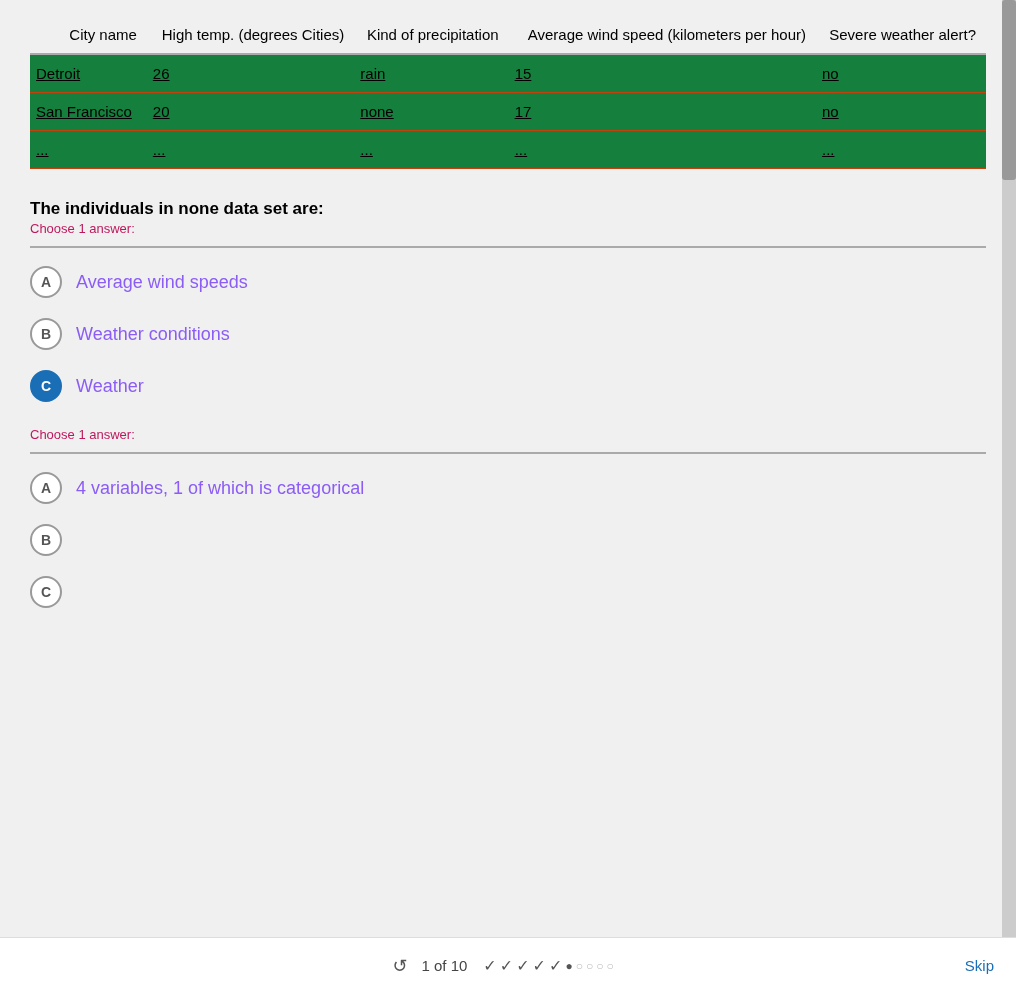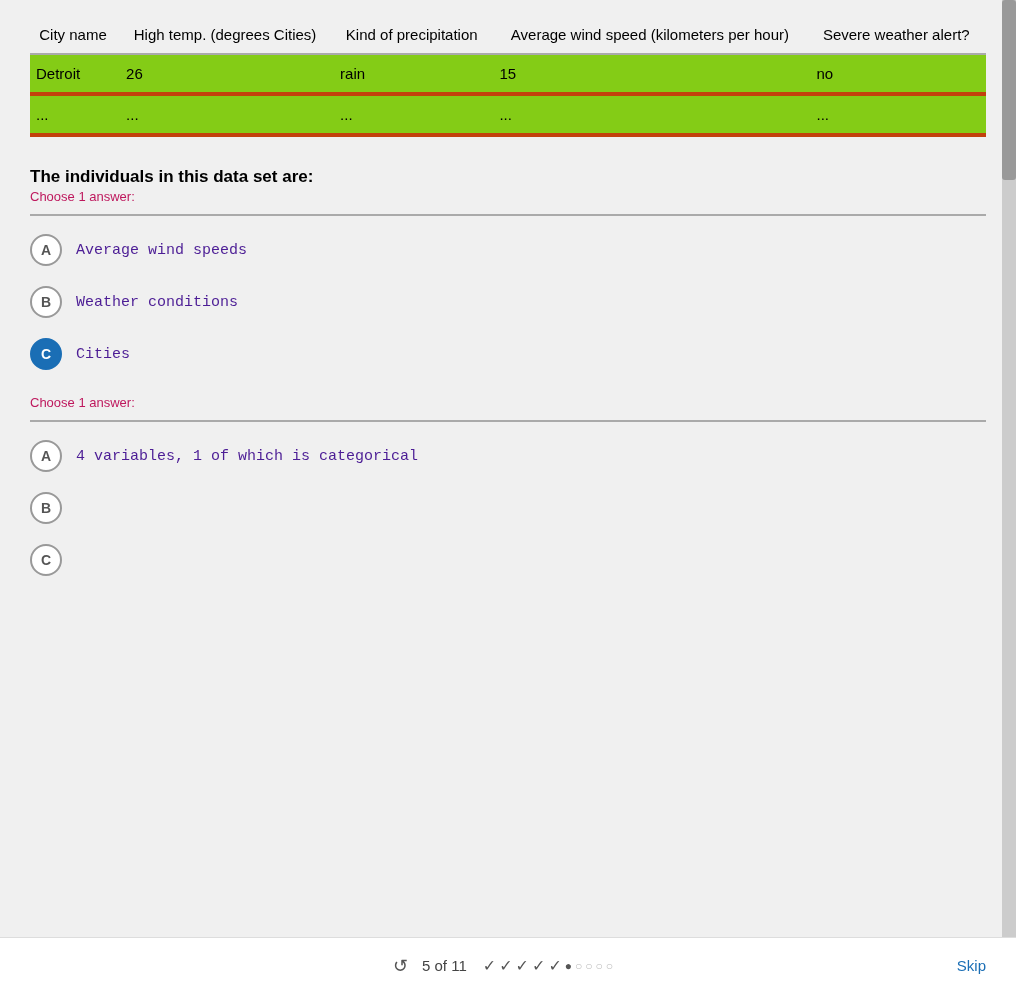--- a/index.html
+++ b/index.html
@@ -19,31 +19,32 @@
     }
 
     
     .data-table {
       width: 100%;
       border-collapse: collapse;
       margin-bottom: 30px;
       font-size: 15px;
     }
     .data-table th {
-      text-align: center;
+      text-align: right;
       padding: 6px 10px 10px 6px;
       font-weight: normal;
       vertical-align: top;
       border-bottom: 2px solid #aaa;
     }
     .data-table td {
       padding: 10px 10px 10px 6px;
       vertical-align: top;
-      border-bottom: 4px solid #c2410c;
-      background: #84cc16;
+      border-bottom: 1px solid #c2410c;
+      background: #15803d;
+      text-decoration: underline;
     }
     .data-table tr:first-child td { border-top: none; }
 
     
     .question-block {
       margin-bottom: 10px;
     }
     .question-title {
       font-weight: bold;
       font-size: 17px;
@@ -85,23 +86,22 @@
       flex-shrink: 0;
       color: #555;
       background: white;
     }
     .option-circle.selected {
       background: #1a6eb5;
       border-color: #1a6eb5;
       color: white;
     }
     .option-text {
-      font-size: 15px;
-      color: #4c1d95;
-      font-family: Liberation Mono, monospace;
+      font-size: 18px;
+      color: #8b5cf6;
     }
 
     
     .footer {
       position: fixed;
       bottom: 0;
       left: 0;
       width: 1016px;
       height: 56px;
       background: white;
@@ -130,21 +130,21 @@
       display: flex;
       align-items: center;
       gap: 3px;
       margin-right: 10px;
     }
     .prog-check { color: #555; font-size: 16px; }
     .prog-circle-filled { color: #555; font-size: 12px; }
     .prog-circle-empty { color: #bbb; font-size: 12px; }
     .skip-btn {
       position: absolute;
-      right: 30px;
+      right: 22px;
       font-size: 15px;
       color: #1a6eb5;
       cursor: pointer;
       font-weight: 500;
       background: none;
       border: none;
     }
     .scrollbar-track {
       position: absolute;
       right: 0;
@@ -178,46 +178,53 @@
     </thead>
     <tbody id="table-body">
     <tr>
           <td>Detroit</td>
           <td>26</td>
           <td>rain</td>
           <td>15</td>
           <td>no</td>
         </tr>
         <tr>
+          <td>San Francisco</td>
+          <td>20</td>
+          <td>none</td>
+          <td>17</td>
+          <td>no</td>
+        </tr>
+        <tr>
           <td>...</td>
           <td>...</td>
           <td>...</td>
           <td>...</td>
           <td>...</td>
         </tr>
       </tbody>
   </table>
 
   <div class="question-block">
-    <div class="question-title">The individuals in this data set are:</div>
+    <div class="question-title">The individuals in none data set are:</div>
     <div class="question-subtitle">Choose 1 answer:</div>
   </div>
   <hr class="divider">
   <ul class="options-list" id="q1-options">
   <li class="option-item">
         <div class="option-circle">A</div>
         <span class="option-text">Average wind speeds</span>
       </li>
       <li class="option-item">
         <div class="option-circle">B</div>
         <span class="option-text">Weather conditions</span>
       </li>
       <li class="option-item">
         <div class="option-circle selected">C</div>
-        <span class="option-text">Cities</span>
+        <span class="option-text">Weather</span>
       </li>
     </ul>
 
   <div class="question-block">
     <div class="question-subtitle">Choose 1 answer:</div>
   </div>
   <hr class="divider">
   <ul class="options-list" id="q2-options">
   <li class="option-item">
         <div class="option-circle">A</div>
@@ -229,21 +236,21 @@
       <li class="option-item">
         <div class="option-circle">C</div>
       </li>
     </ul>
 
 </div>
 
 <div class="footer">
   <div class="footer-inner">
     <span class="refresh-icon">↺</span>
-    <span class="progress-label">5 of 11</span>
+    <span class="progress-label">1 of 10</span>
     <div class="progress-icons" id="progress-icons">
     <span class="prog-check">✓</span>
         <span class="prog-check">✓</span>
         <span class="prog-check">✓</span>
         <span class="prog-check">✓</span>
         <span class="prog-check">✓</span>
         <span class="prog-circle-filled">●</span>
         <span class="prog-circle-empty">○</span>
         <span class="prog-circle-empty">○</span>
         <span class="prog-circle-empty">○</span>

